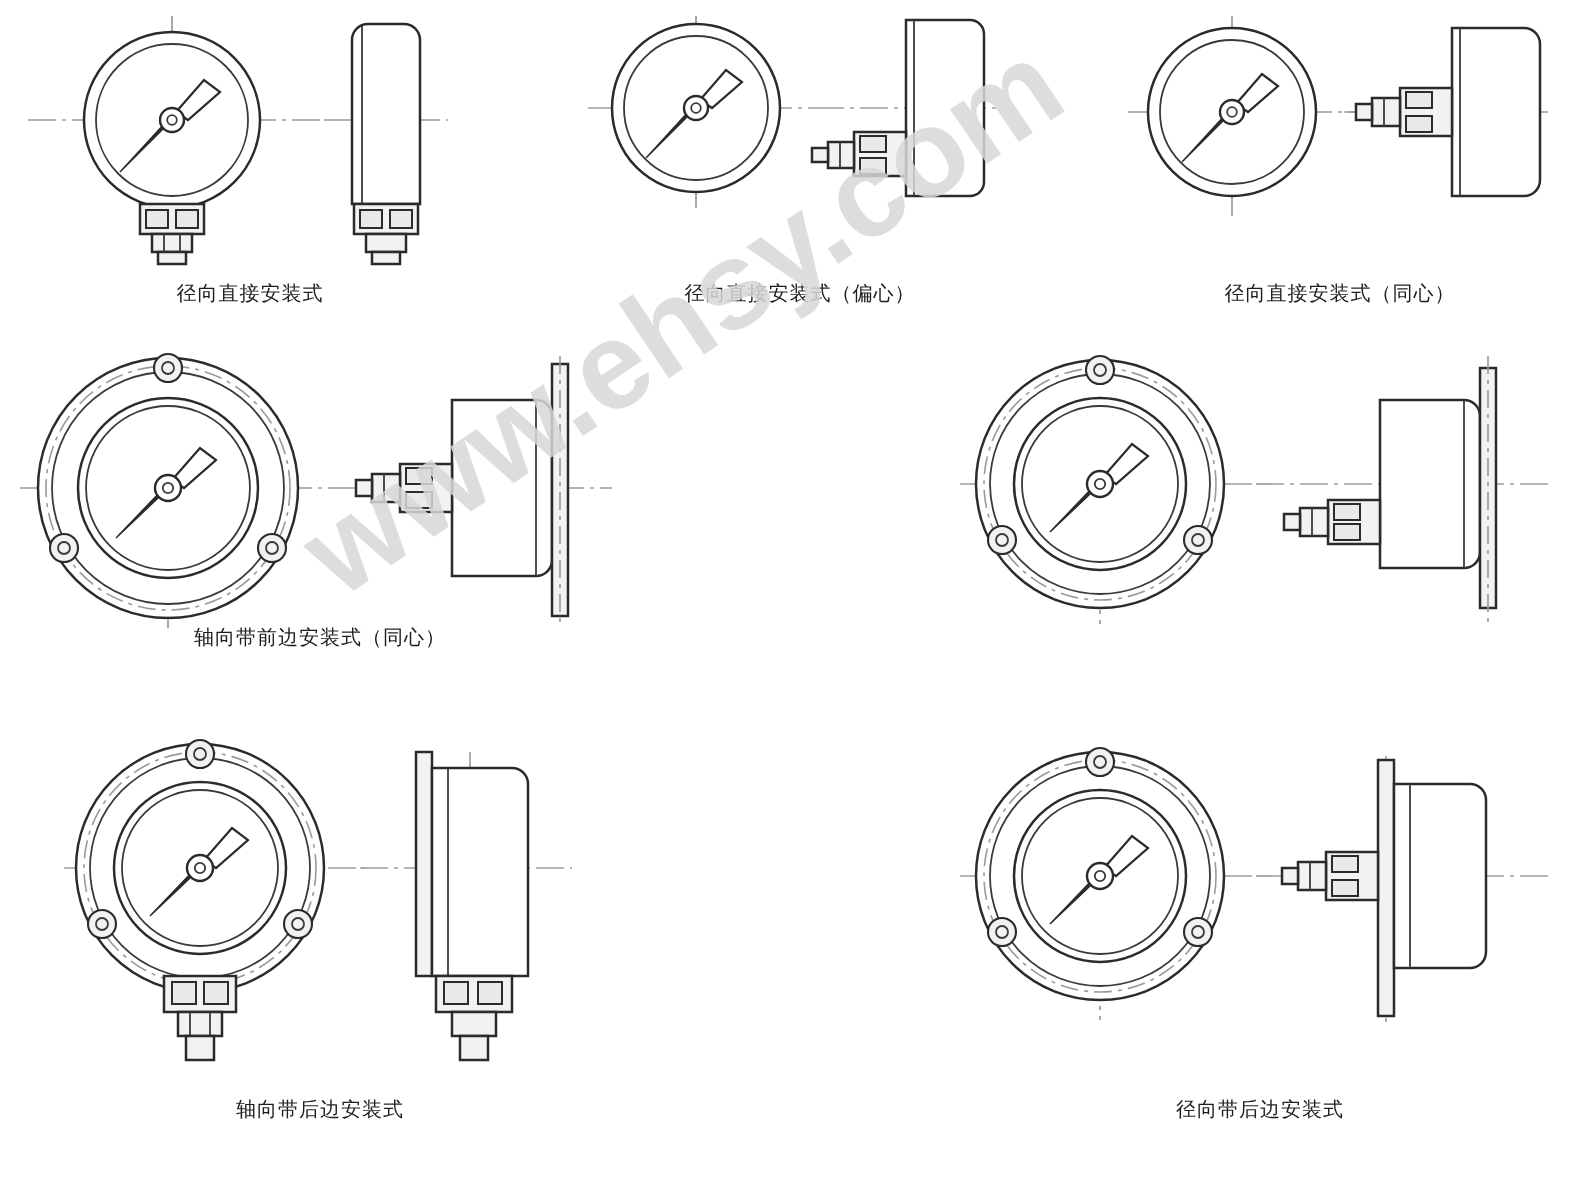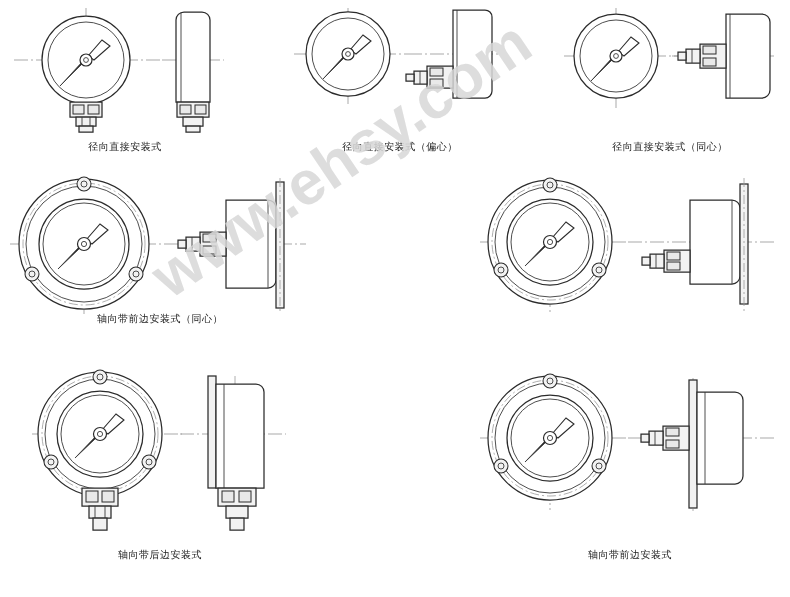--- a/index.html
+++ b/index.html
@@ -305,16 +305,16 @@
       <line class="thin" x1="227" y1="18" x2="227" y2="110"></line>
 
       <path class="fillg ln" d="M185,52 L211,52 L211,76 L185,76 Z"></path>
       <rect class="port" x="188" y="54" width="13" height="8"></rect>
       <rect class="port" x="188" y="66" width="13" height="8"></rect>
       <path class="fillg ln" d="M171,57 L185,57 L185,71 L171,71 Z"></path>
       <line class="thin" x1="177" y1="57" x2="177" y2="71"></line>
       <path class="fillg ln" d="M163,60 L171,60 L171,68 L163,68 Z"></path>
     </svg>
   </div>
-  <div class="cap" style="left:480px;top:548px;width:300px;">轴向带前边安装式</div>
+  <div class="cap" style="left:480px;top:548px;width:300px;">径向带后边安装式</div>
 
   </div>
 </div>
 
 </body></html>

